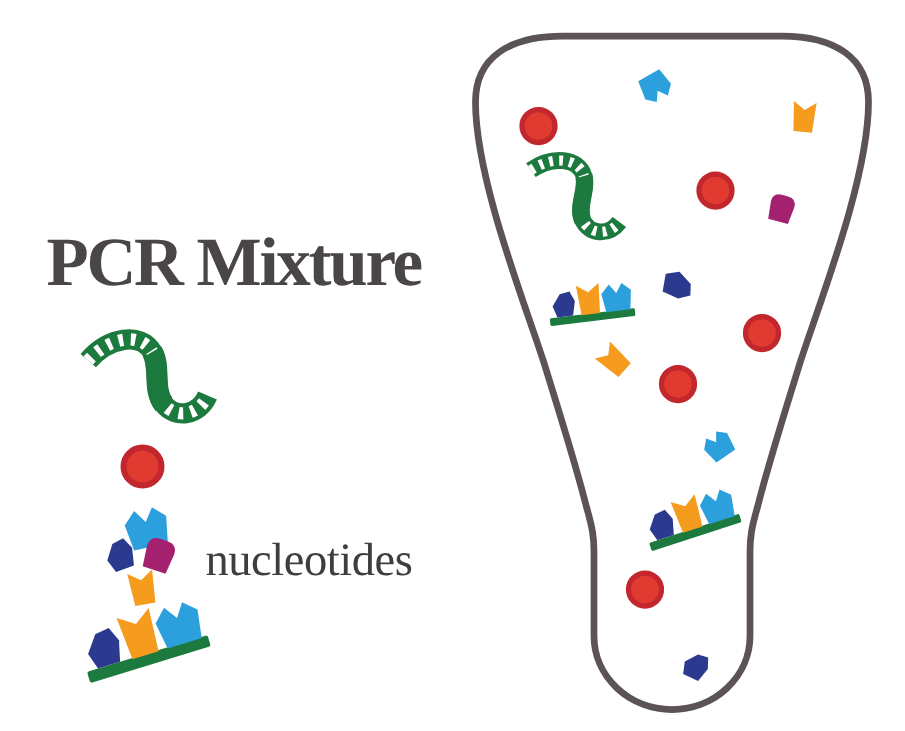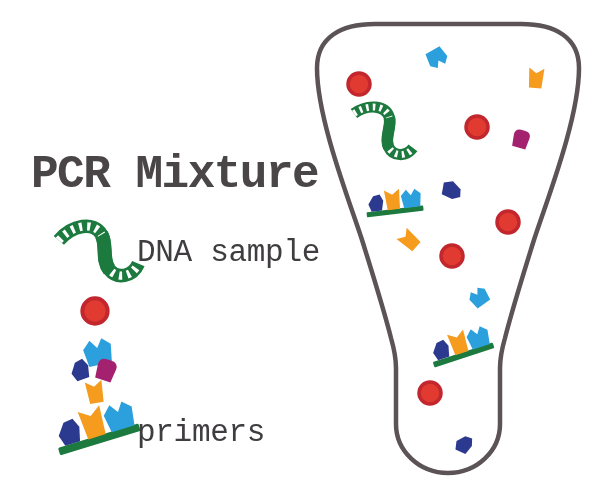--- a/index.html
+++ b/index.html
@@ -1,21 +1,21 @@
 <!DOCTYPE html>
 <html style="--background: #ffffff; --title-text: #4a4546; --label-text: #3f3d40; --tube-outline: #5b5355; --dna-green: #1c7a3e; --polymerase-red: #e13a31; --polymerase-dark-red: #c1272d; --nucleotide-lightblue: #2ca0dc; --nucleotide-darkblue: #2b3a8f; --nucleotide-orange: #f59b1e; --nucleotide-magenta: #a3216f;"><head>
 <meta charset="utf-8">
 <style>
   html,body{margin:0;padding:0;background:#fff;}
   .canvas{
     position:relative;
     width:603px;height:487px;
     background:var(--background,#fff);
     overflow:hidden;
-    font-family:Liberation Mono, monospace;
+    font-family:Liberation Serif, serif;
   }
   .title{
     position:absolute;left:31px;top:152px;
     font-size:46px;font-weight:700;letter-spacing:-1.5px;line-height:1;
     color:var(--title-text,#4a4546);
     white-space:nowrap;
   }
   .legend-label{
     position:absolute;left:137px;
     font-size:31px;font-weight:400;letter-spacing:-0.3px;line-height:1;
@@ -113,16 +113,15 @@
         <use href="#sym-house" transform="translate(80,370) rotate(-20) scale(1.15) translate(-8,-8.5)"></use>
         <use href="#sym-dome" transform="translate(106,370) rotate(18) translate(-9.5,-10.5)"></use>
         <use href="#sym-notch" transform="translate(95,392) rotate(-10) scale(1.05) translate(-8,-10.5)"></use>
       </g>
 
       <use href="#sym-primer" transform="translate(45.7,407.8) rotate(-17) scale(1.4)"></use>
     </g>
   </svg>
 
   <div class="title">PCR Mixture</div>
-  <div class="legend-label" id="lbl-dna">DNA sample</div>
-  <div class="legend-label" id="lbl-prim">primers</div>
+  <div class="legend-label" id="lbl-nucl">nucleotides</div>
 
 </div>
 
 </body></html>

